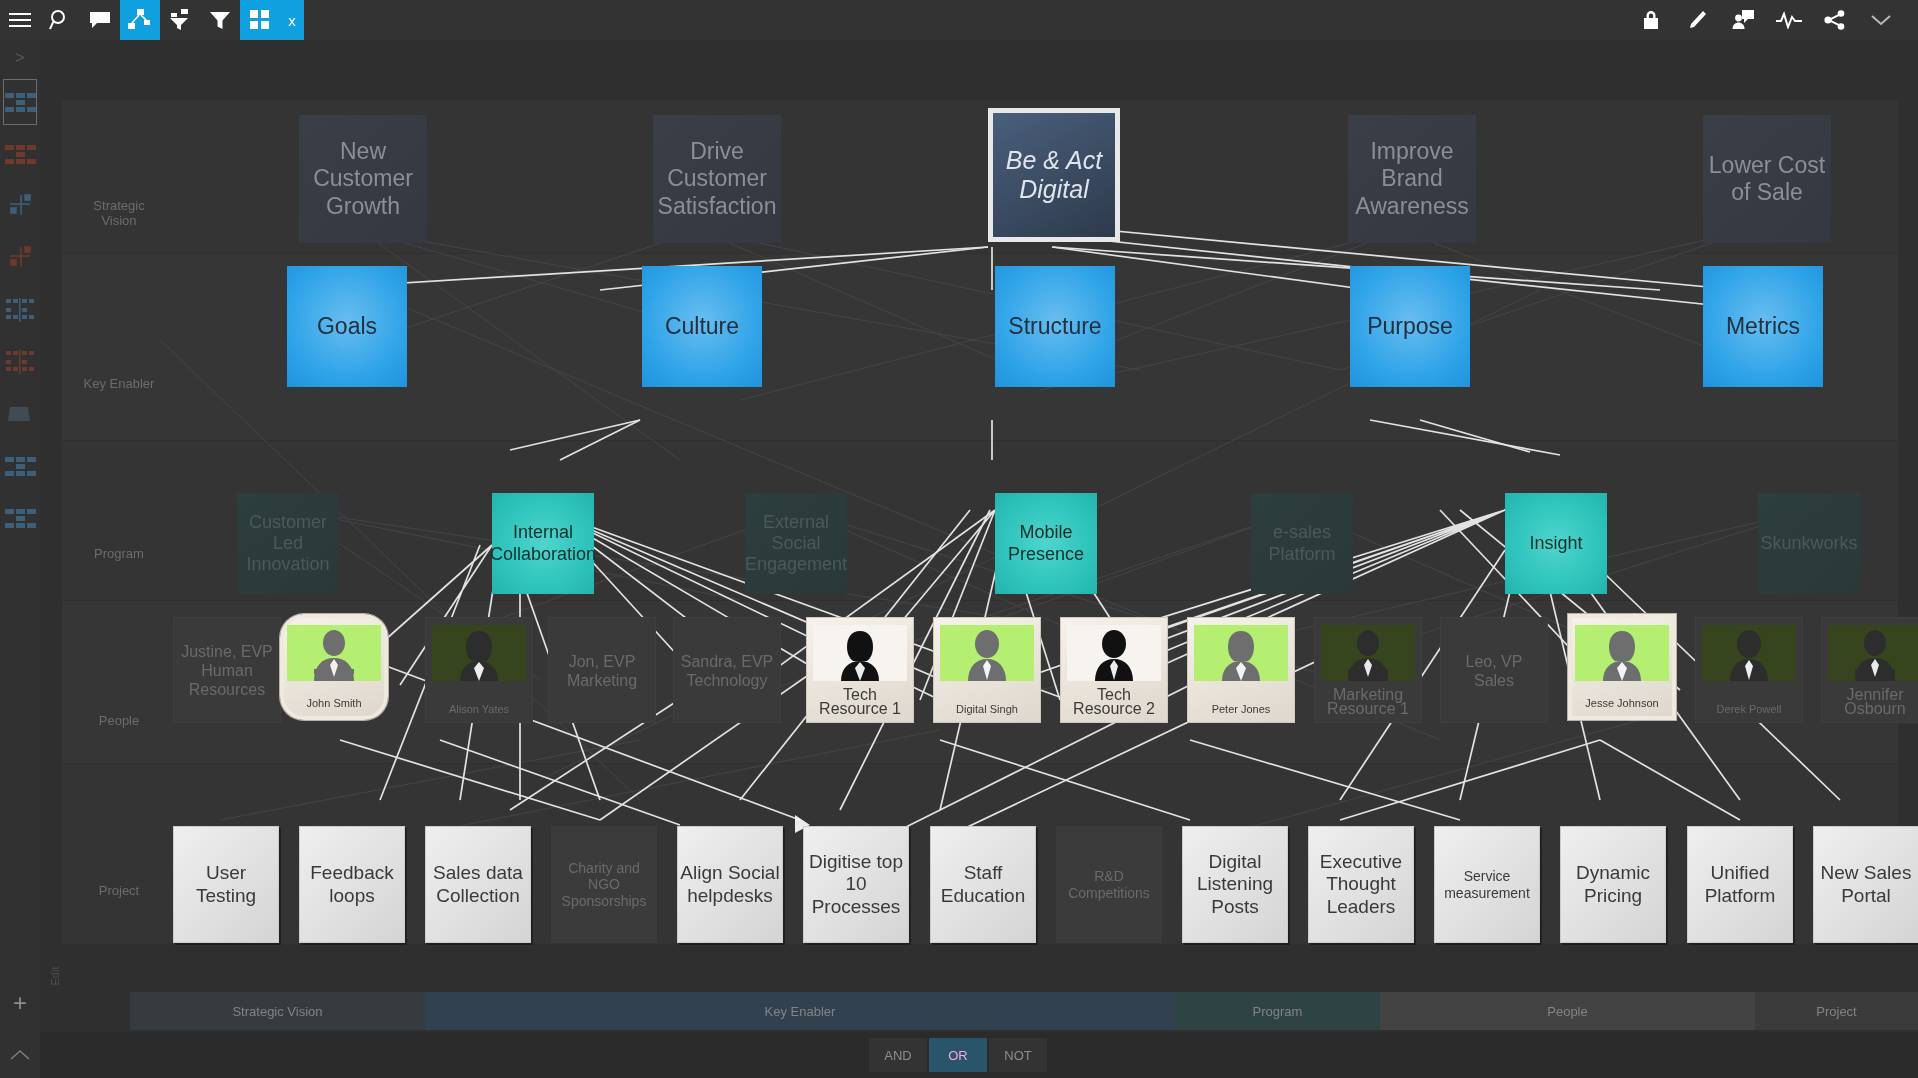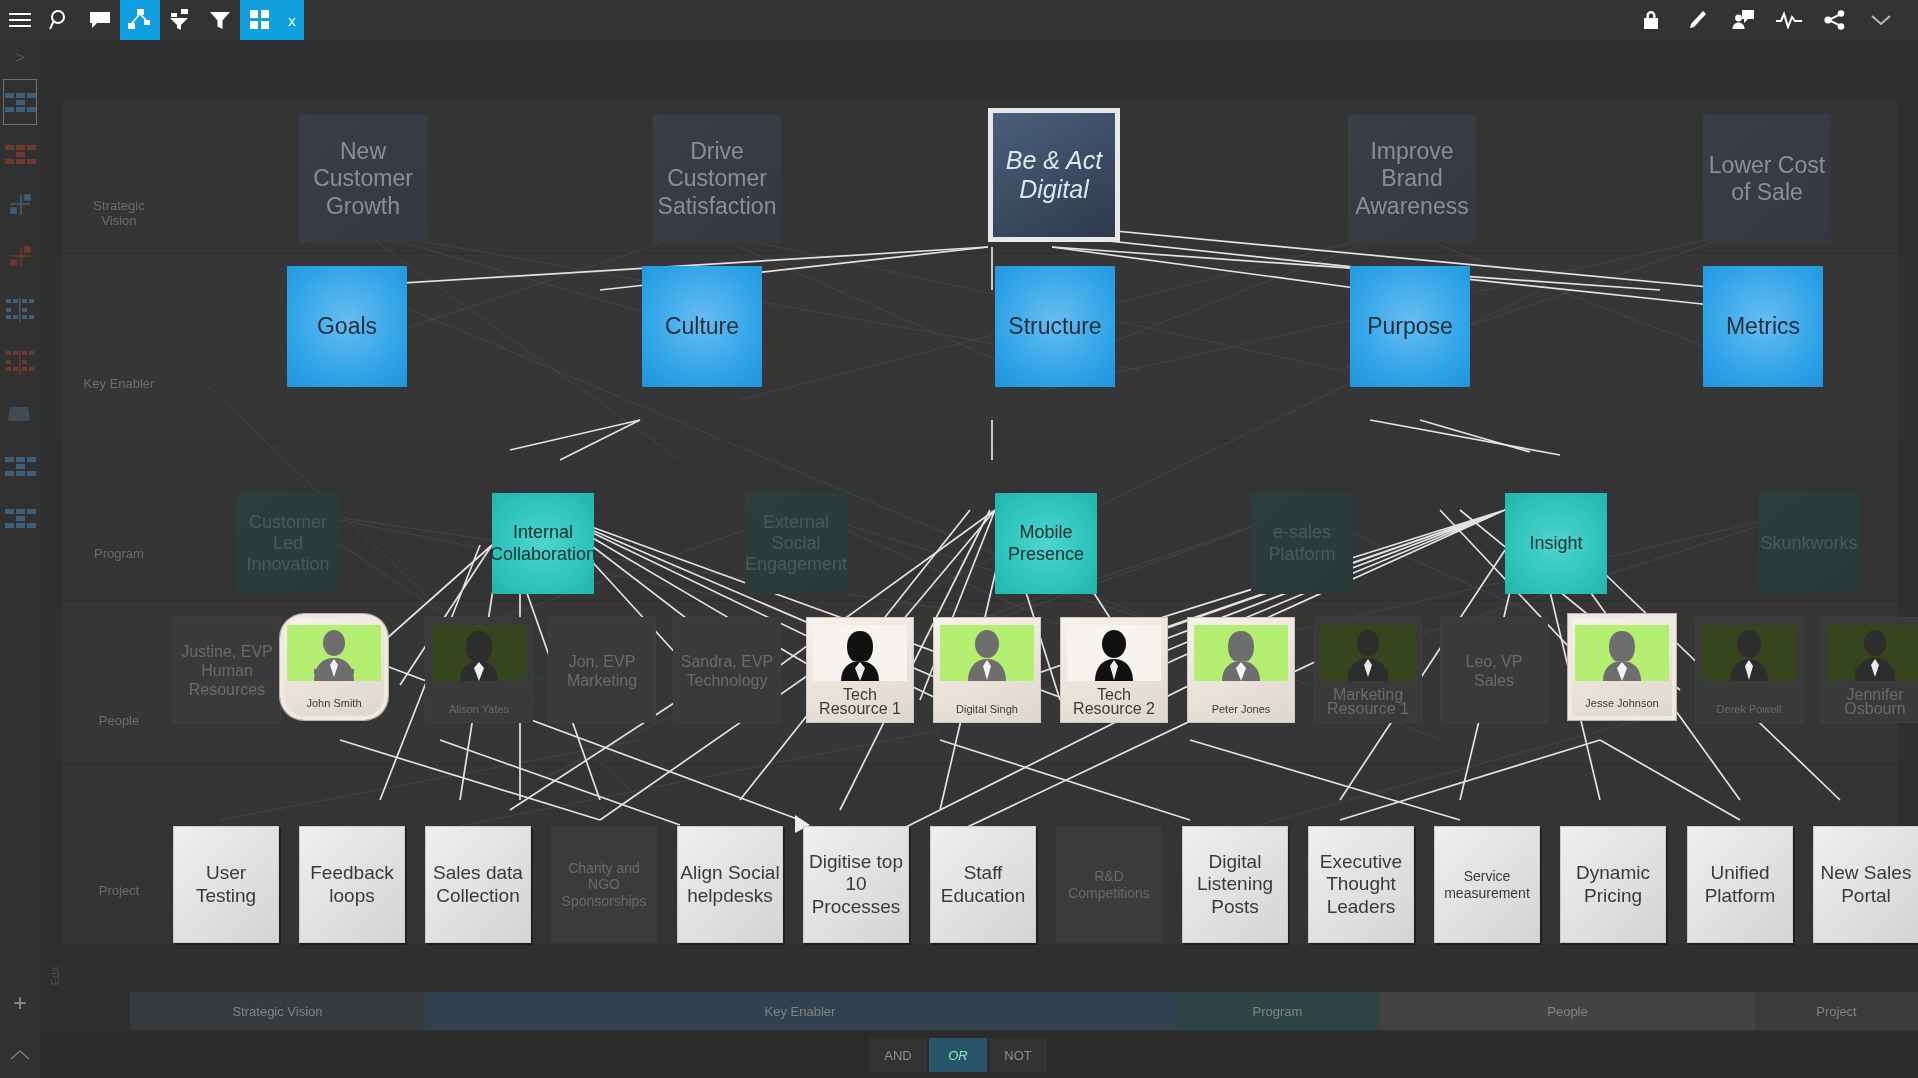--- a/index.html
+++ b/index.html
@@ -90,21 +90,21 @@
   
   #levelbar { position:absolute; left:130px; bottom:48px; width:1788px; height:38px;
               display:flex; z-index:40; }
   .lvl { display:flex; align-items:center; justify-content:center; font-size:13px; color:#838383; }
   #filterbar { position:absolute; left:0; bottom:0; width:1918px; height:46px;
                background:#2b2b2b; display:flex; align-items:center;
                justify-content:center; gap:0px; z-index:40; }
   .fbtn { height:34px; min-width:58px; padding:0 14px; display:flex; align-items:center;
           justify-content:center; font-size:13px; color:#8e8e8e; background:#333333;
           margin-right:2px; }
-  .fbtn.on { background:#29556b; color:#86efac;font-style:italic; }
+  .fbtn.on { background:#29556b; color:#f9a8d4; }
   .ftag { height:34px; padding:0 14px; display:flex; align-items:center; justify-content:center;
           font-size:12px; color:#6e6e6e; background:#313131; margin-right:2px; }
 </style>
 </head>
 <body>
 
 <div id="toolbar">
   <div class="tb-btn">
     <svg width="22" height="16" viewBox="0 0 22 16">
         <g fill="#fff">

